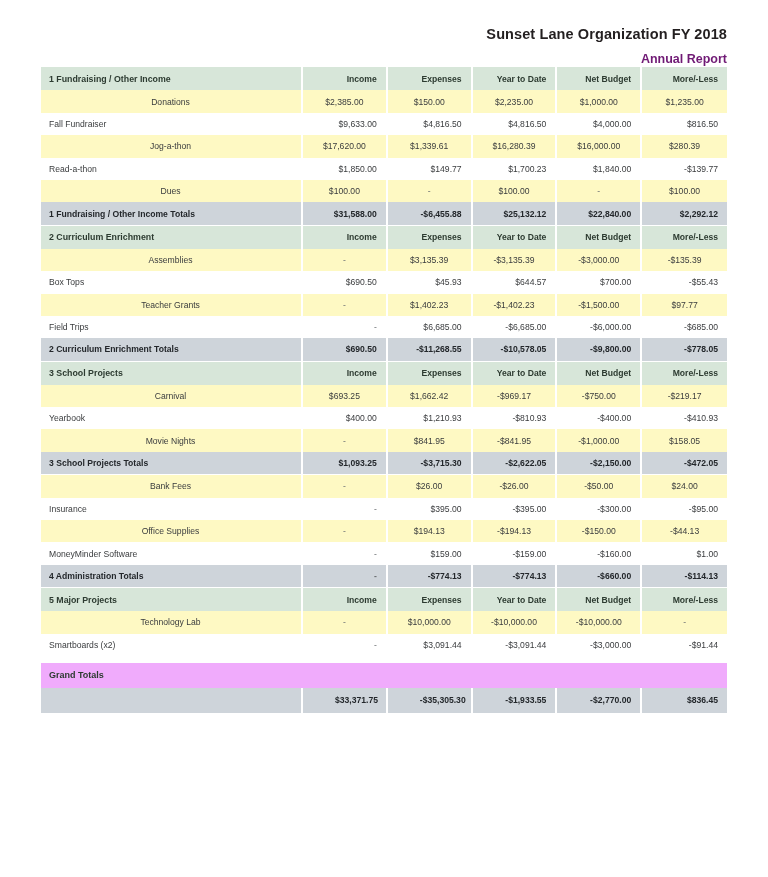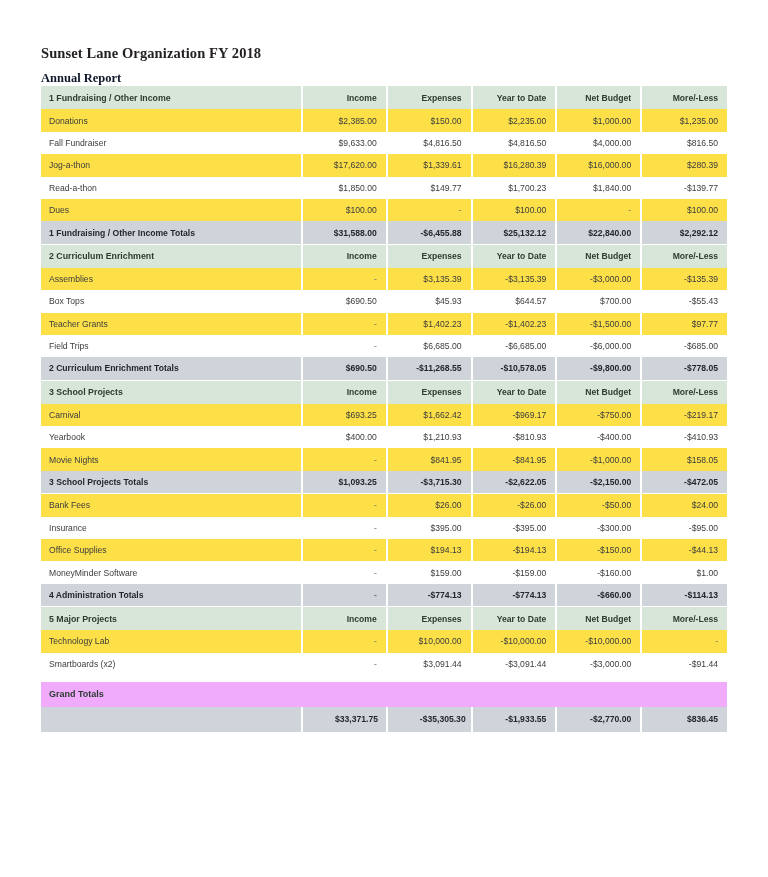--- a/index.html
+++ b/index.html
@@ -17,35 +17,34 @@
   .page {
     width: 768px;
     height: 877px;
     position: relative;
     box-sizing: border-box;
     padding: 0 41px;
   }
 
   
   .titles {
-    padding-top: 45px;
-    text-align: left;
-    font-family: Liberation Serif, serif;
+    padding-top: 26px;
+    text-align: right;
   }
   .doc-title {
     font-size: 14.5px;
     font-weight: bold;
     letter-spacing: .1px;
     color: #231f20;
     line-height: 1.2;
   }
   .doc-subtitle {
     font-size: 12.5px;
     font-weight: bold;
-    color: #0f172a;
+    color: #701a75;
     margin-top: 9px;
     line-height: 1.2;
   }
   .doc-daterange {
     font-size: 9.5px;
     font-weight: bold;
     color: #231f20;
     margin-top: 8px;
     line-height: 1.2;
   }
@@ -89,21 +88,21 @@
     background: #d7e6d9;
     height: 23px;
     font-weight: bold;
     color: #2d3b31;
     font-size: 8.6px;
   }
   tr.hdr th.label { font-size: 8.8px; }
 
   
   tr.row td { background: #ffffff; color: #3a3c3e; }
-  tr.row.odd td { background: #fde047; }
+  tr.row.odd td { background: #fef9c3; text-align: center; }
 
   
   tr.tot td {
     background: #ced4da;
     font-weight: bold;
     color: #23272b;
   }
 
   
   tr.grand-hdr th {

